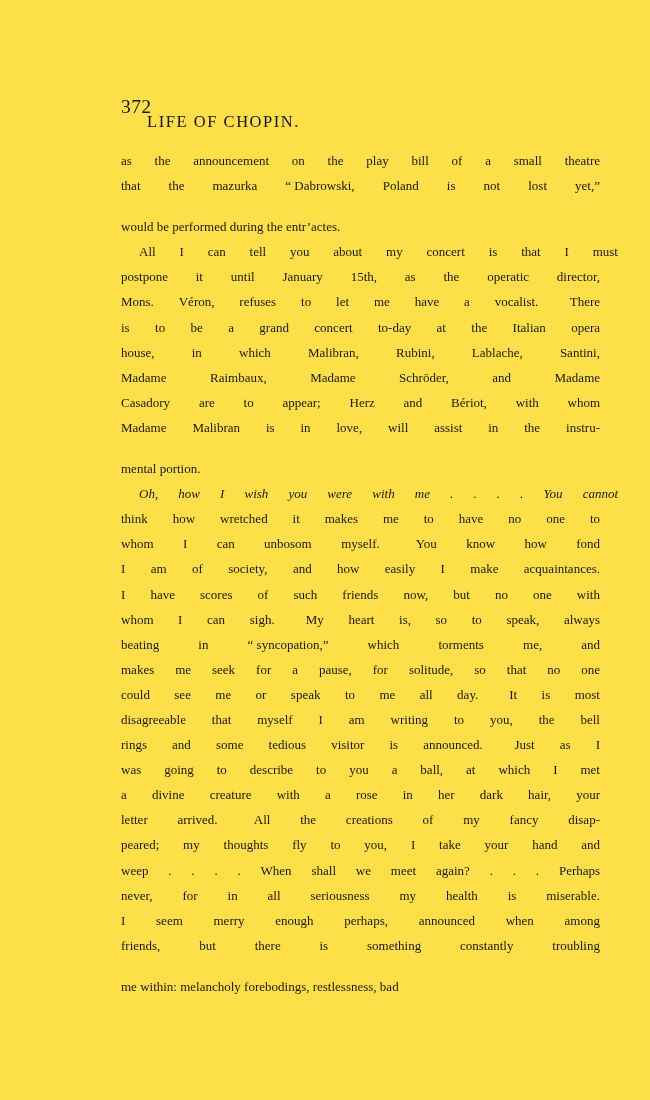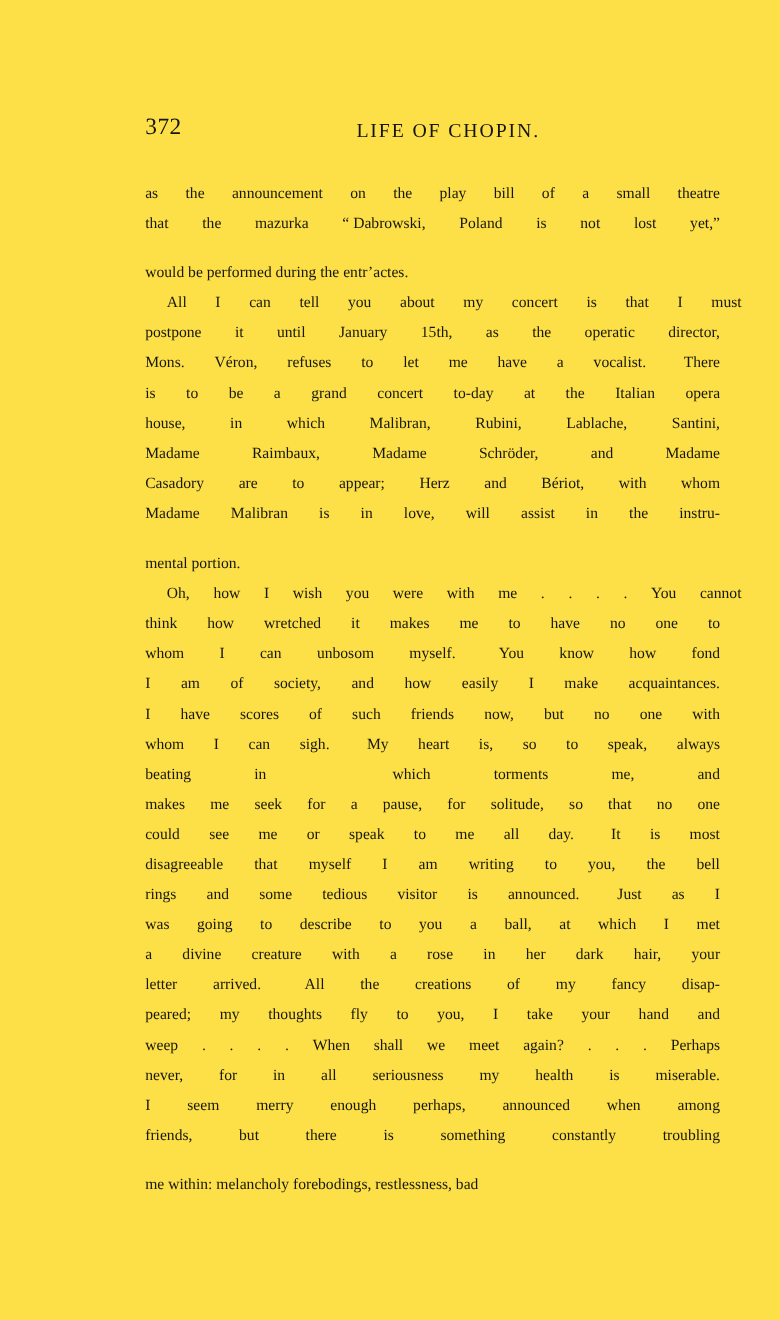--- a/index.html
+++ b/index.html
@@ -31,23 +31,23 @@
     top: 0;
     font-size: 19.5px;
     letter-spacing: 0.4px;
     font-feature-settings: "onum" 1;
     font-variant-numeric: oldstyle-nums;
     color: #16160f;
   }
   #headtitle {
     position: absolute;
     left: 0;
-    top: 3px;
+    top: 16px;
     width: 479px;
-    text-align: center;
+    text-align: left;
     font-size: 16.5px;
     letter-spacing: 1.55px;
     color: #141410;
     padding-left: 26px;
     box-sizing: border-box;
   }
 
   
   #textblock {
     position: absolute;
@@ -282,21 +282,21 @@
           <span class="g"></span>
           <span class="w">in</span>
           <span class="g"></span>
           <span class="w">the</span>
           <span class="g"></span>
           <span class="w">instru-</span>
         </div>
         <div class="ln r">mental portion.</div>
       </div>
       <div>
-        <div class="ln j" style="padding-left: 18px;">
+        <div class="ln j" style="padding-left: 18px; font-style: italic;">
           <span class="w">Oh,</span>
           <span class="g"></span>
           <span class="w">how</span>
           <span class="g"></span>
           <span class="w">I</span>
           <span class="g"></span>
           <span class="w">wish</span>
           <span class="g"></span>
           <span class="w">you</span>
           <span class="g"></span>
@@ -425,20 +425,21 @@
           <span class="g"></span>
           <span class="w">speak,</span>
           <span class="g"></span>
           <span class="w">always</span>
         </div>
         <div class="ln j">
           <span class="w">beating</span>
           <span class="g"></span>
           <span class="w">in</span>
           <span class="g"></span>
+          <span class="w">“ syncopation,”</span>
           <span class="g"></span>
           <span class="w">which</span>
           <span class="g"></span>
           <span class="w">torments</span>
           <span class="g"></span>
           <span class="w">me,</span>
           <span class="g"></span>
           <span class="w">and</span>
         </div>
         <div class="ln j">

